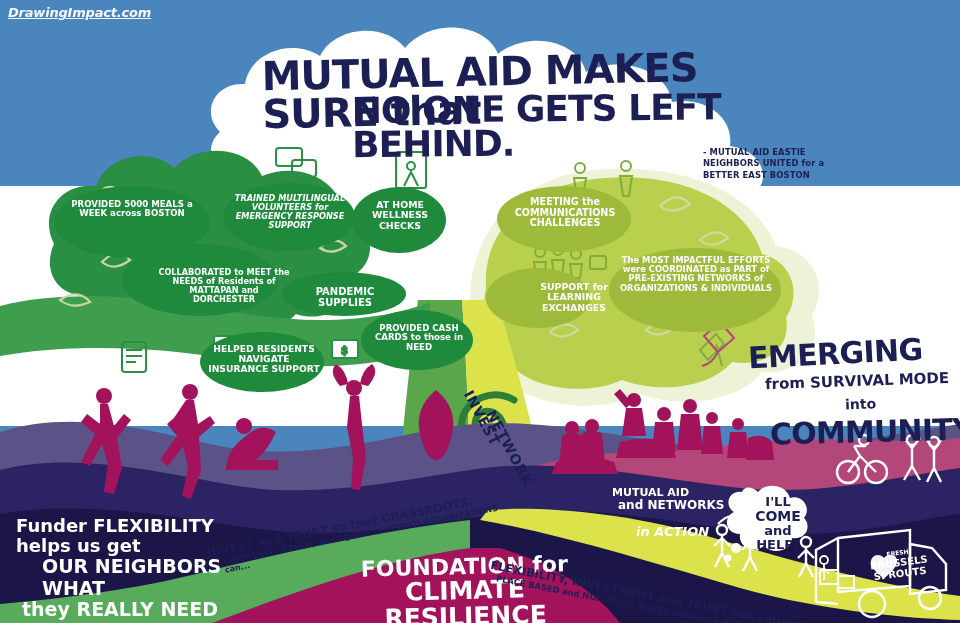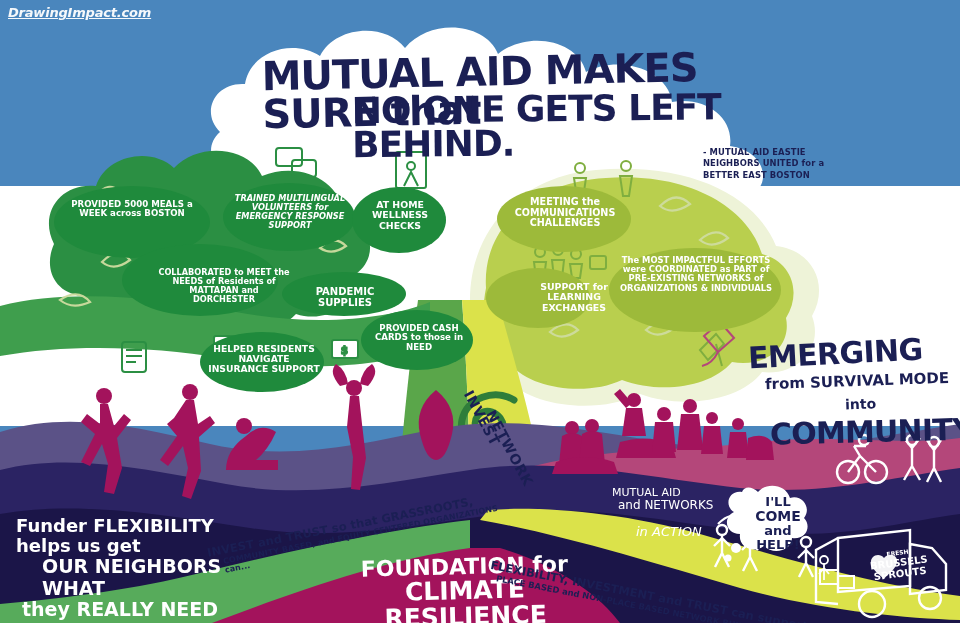--- a/index.html
+++ b/index.html
@@ -49,21 +49,21 @@
   .foundation .f2{font-size:25px;}
   .rootgreen{position:absolute;left:206px;top:546px;width:310px;color:#1b1f54;
     font-weight:bold;transform:rotate(-11deg);transform-origin:0 0;}
   .rootgreen .r1{font-size:11.5px;letter-spacing:.1px;}
   .rootgreen .r2{font-size:8px;letter-spacing:.1px;padding-left:14px;}
   .rootyellow{position:absolute;left:492px;top:558px;width:330px;color:#1b1f54;
     font-weight:bold;transform:rotate(11deg);transform-origin:0 0;}
   .rootyellow .r1{font-size:11.5px;}
   .rootyellow .r2{font-size:8.4px;padding-left:8px;}
   .mutualaction{position:absolute;left:612px;top:487px;width:150px;color:#fff;
-    font-weight:normal;line-height:1.12;}
+    font-weight:bold;line-height:1.12;}
   .mutualaction .m1{font-size:11px;}
   .mutualaction .m2{font-size:12px;padding-left:6px;}
   .mutualaction .m3{font-size:13px;padding-left:24px;font-style:italic;margin-top:12px;}
   .illcome{position:absolute;left:742px;top:495px;width:72px;color:#1b1f54;
     font-weight:bold;text-align:center;line-height:1.08;}
   .illcome .c1{font-size:13px;}
   .illcome .c2{font-size:14px;}
   .illcome .c3{font-size:13px;}
   .trucktxt{position:absolute;left:866px;top:550px;width:66px;color:#fff;
     font-weight:bold;text-align:center;transform:rotate(-7deg);line-height:1.1;}

